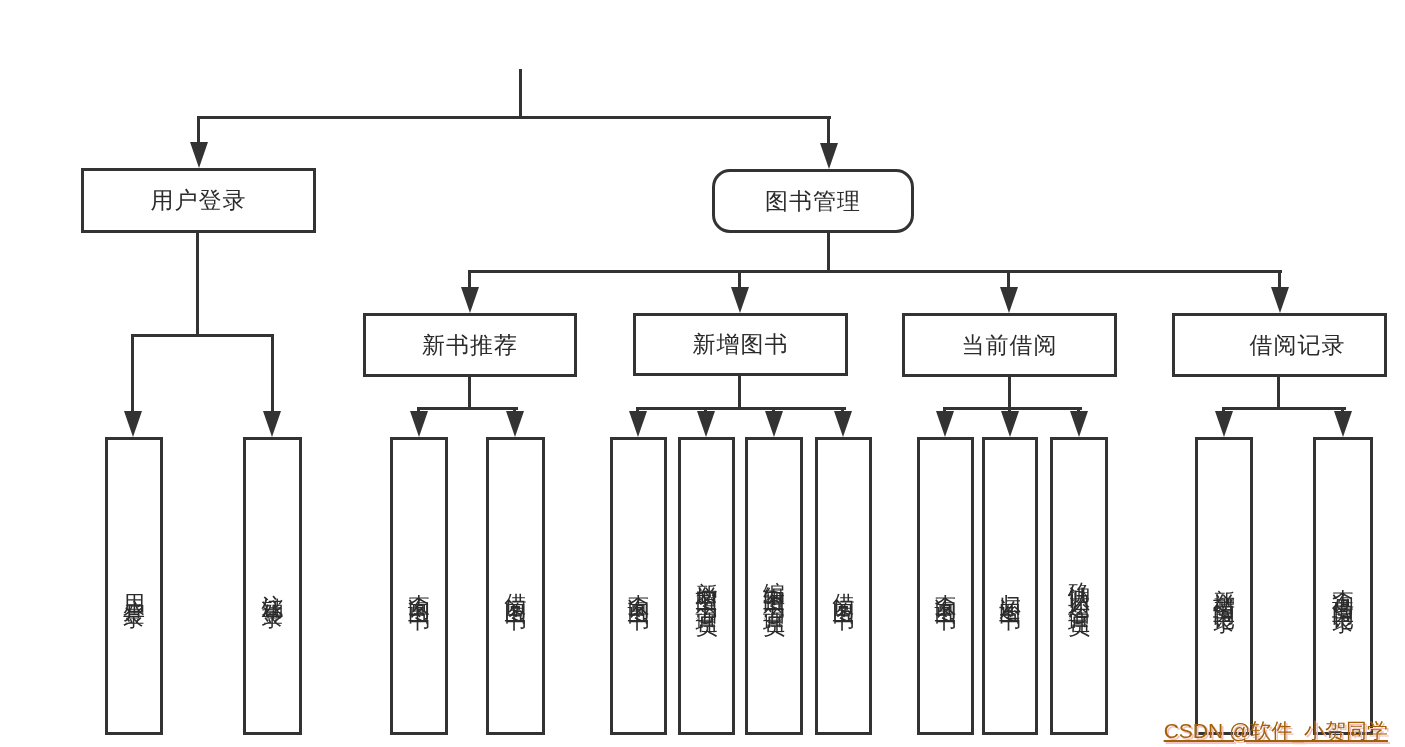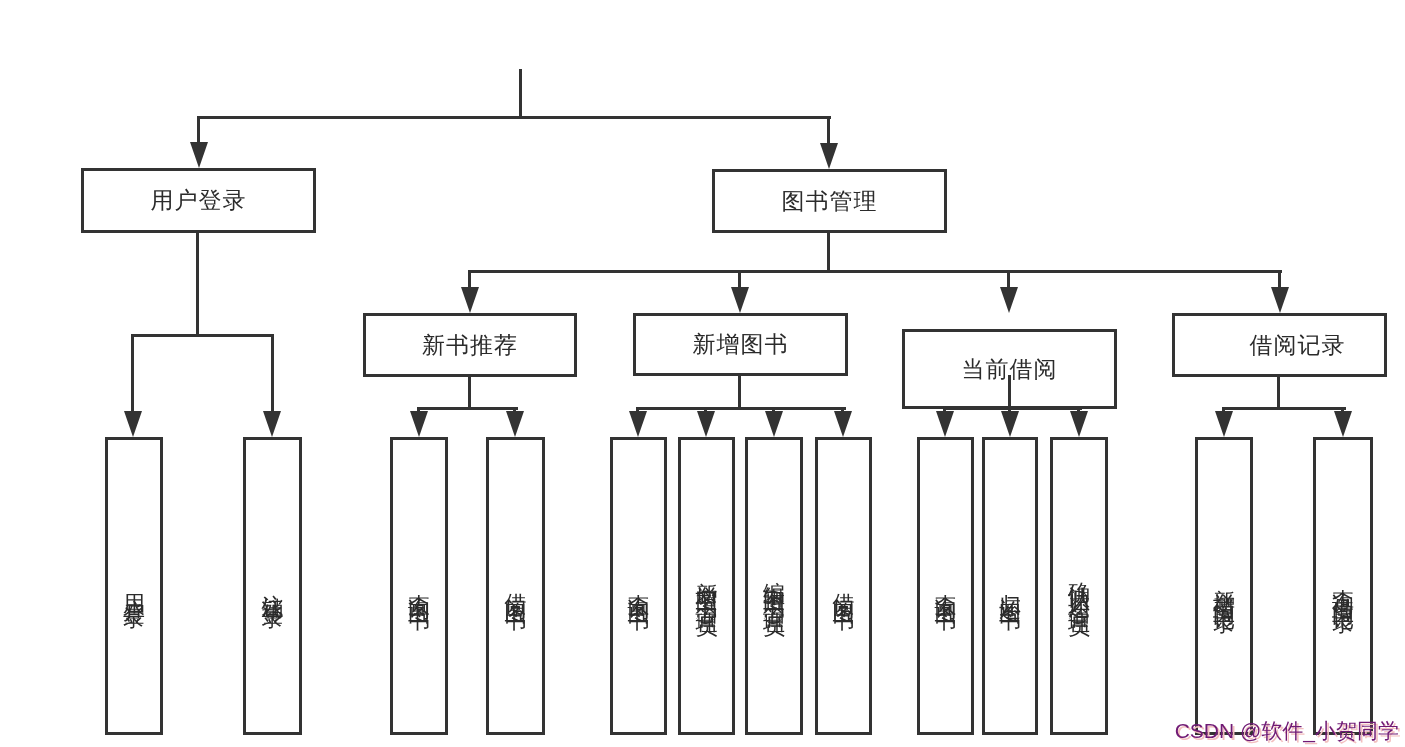--- a/index.html
+++ b/index.html
@@ -29,44 +29,45 @@
   }
   .line{position:absolute;background:#333333;}
   .arrow{
     position:absolute;width:0;height:0;
     border-left:9px solid transparent;
     border-right:9px solid transparent;
     border-top:26px solid #333333;
   }
   .watermark{
     position:absolute;
-    right:6px;top:717px;
+    right:17px;top:717px;
     font-size:21px;
-    color:#701a75;
+    color:#a16207;
     text-shadow:2px 2px 0 #f3bfbf;
     white-space:nowrap;
+    text-decoration:underline;
   }
 </style>
 </head>
 <body>
 
 <div id="stage">
 
 
   <div class="line" style="left:519px;top:69px;width:3px;height:49px;"></div>
   <div class="line" style="left:197px;top:116px;width:634px;height:3px;"></div>
   <div class="line" style="left:197px;top:116px;width:3px;height:28px;"></div>
   <div class="arrow" style="left:190px;top:142px;"></div>
   <div class="line" style="left:827px;top:116px;width:3px;height:28px;"></div>
   <div class="arrow" style="left:820px;top:143px;"></div>
 
   <div class="node" style="left:81px;top:168px;width:235px;height:65px;">
     <span class="hlabel">用户登录</span>
   </div>
-  <div class="node" style="left:712px;top:169px;width:235px;height:64px;">
+  <div class="node" style="left:712px;top:169px;width:202px;height:64px;border-radius:18px;">
     <span class="hlabel">图书管理</span>
   </div>
 
   <div class="line" style="left:196px;top:233px;width:3px;height:104px;"></div>
   <div class="line" style="left:131px;top:334px;width:143px;height:3px;"></div>
   <div class="line" style="left:131px;top:334px;width:3px;height:80px;"></div>
   <div class="arrow" style="left:124px;top:411px;"></div>
   <div class="line" style="left:271px;top:334px;width:3px;height:80px;"></div>
   <div class="arrow" style="left:263px;top:411px;"></div>
 
@@ -80,21 +81,21 @@
   <div class="arrow" style="left:1000px;top:287px;"></div>
   <div class="line" style="left:1278px;top:270px;width:3px;height:20px;"></div>
   <div class="arrow" style="left:1271px;top:287px;"></div>
 
   <div class="node" style="left:363px;top:313px;width:214px;height:64px;">
     <span class="hlabel">新书推荐</span>
   </div>
   <div class="node" style="left:633px;top:313px;width:215px;height:63px;">
     <span class="hlabel">新增图书</span>
   </div>
-  <div class="node" style="left:902px;top:313px;width:215px;height:80px;margin-top:16px;">
+  <div class="node" style="left:902px;top:313px;width:215px;height:64px;">
     <span class="hlabel">当前借阅</span>
   </div>
   <div class="node" style="left:1172px;top:313px;width:215px;height:64px;padding-left:36px;">
     <span class="hlabel">借阅记录</span>
   </div>
 
   <div class="line" style="left:468px;top:375px;width:3px;height:35px;"></div>
   <div class="line" style="left:417px;top:407px;width:101px;height:3px;"></div>
   <div class="line" style="left:417px;top:407px;width:3px;height:8px;"></div>
   <div class="arrow" style="left:410px;top:411px;"></div>

